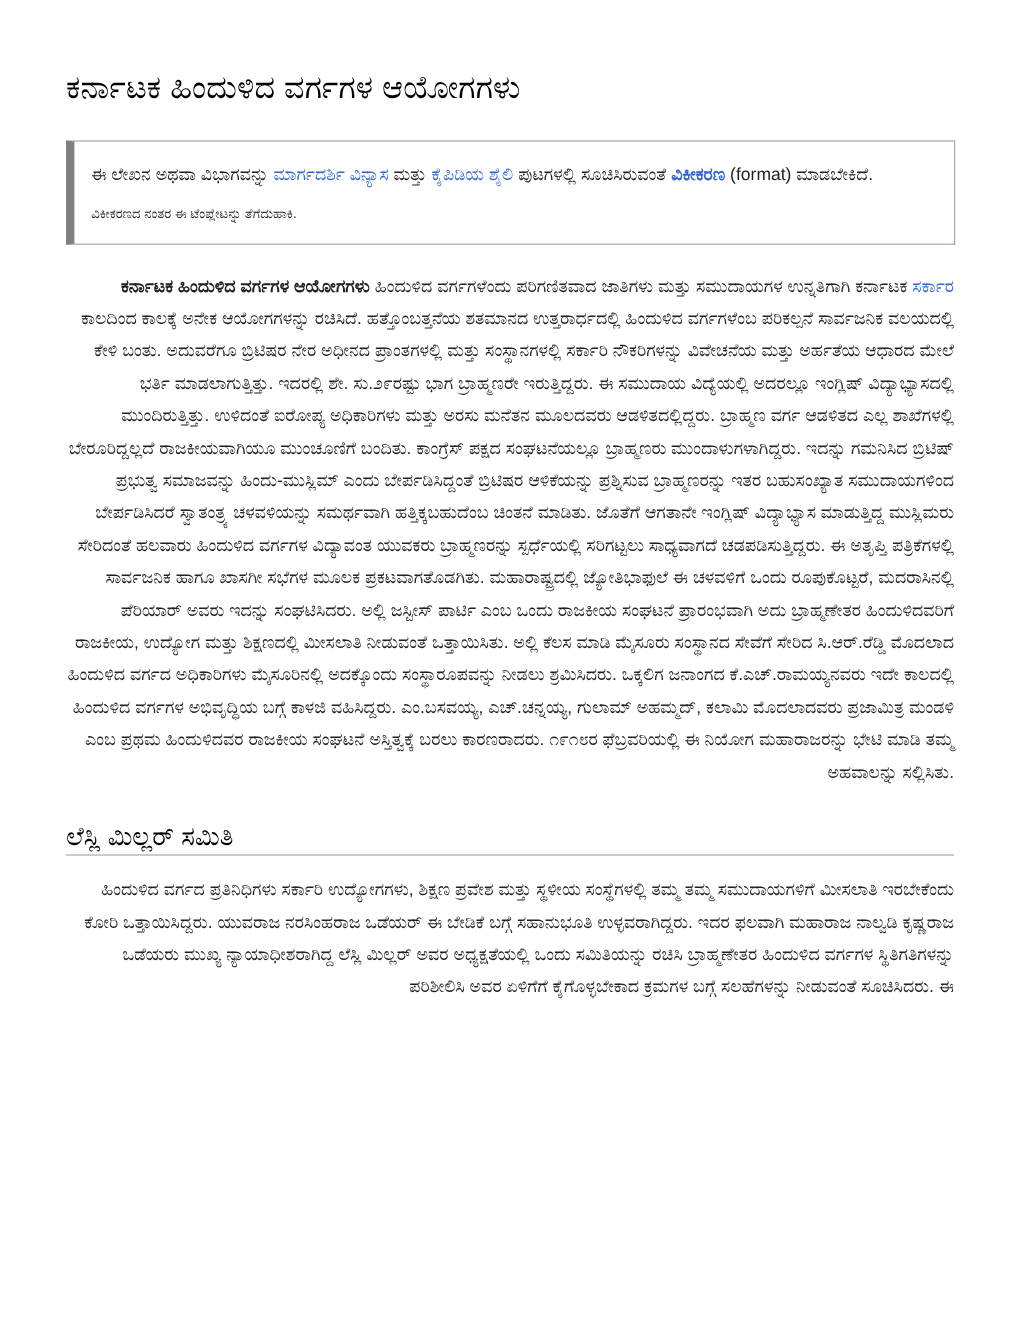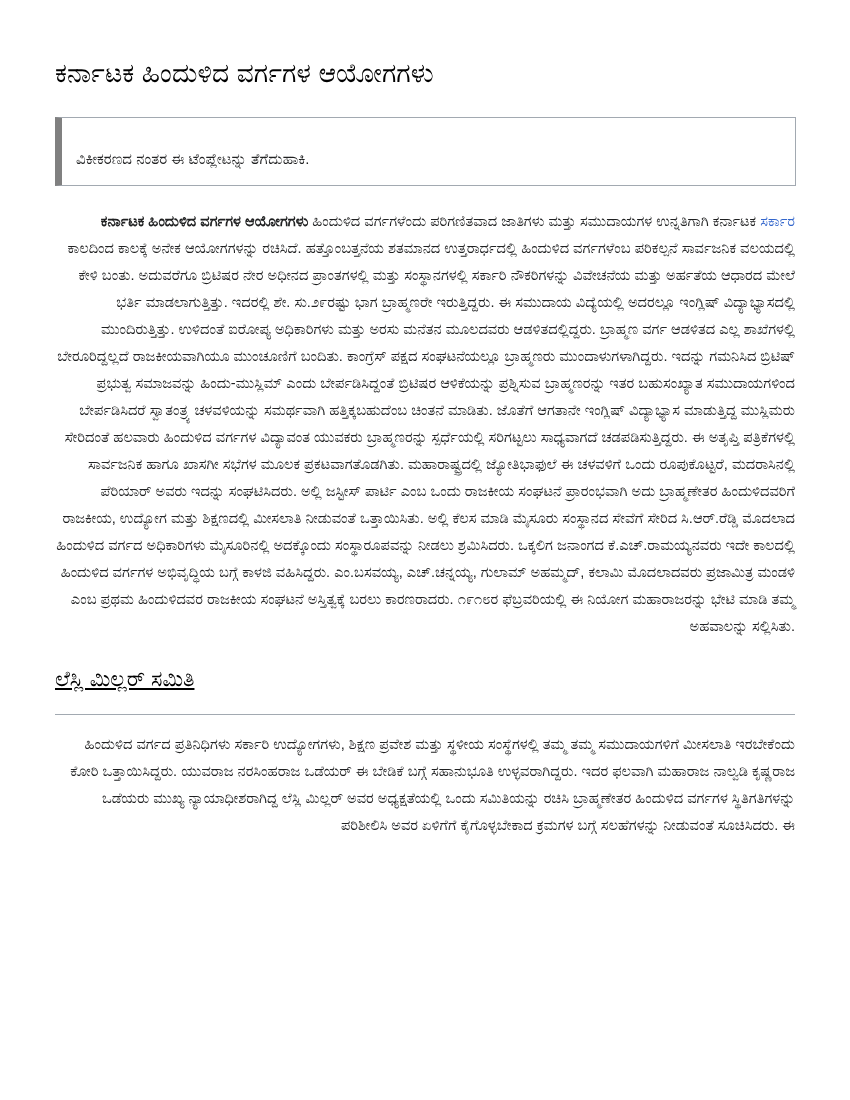--- a/index.html
+++ b/index.html
@@ -46,21 +46,21 @@
     padding: 17px 18px 15px 14px;
     width: 741px;
   }
   .ambox-main {
     font-size: 14.6px;
     line-height: 1.62;
     color: #202122;
   }
   .ambox-sub {
     margin-top: 13px;
-    font-size: 15px;
+    font-size: 11px;
     line-height: 1.5;
     color: #202122;
   }
   a.link {
     color: #3366cc;
     text-decoration: none;
   }
   a.link-bold {
     color: #3366cc;
     text-decoration: none;
@@ -81,38 +81,38 @@
   .para b {
     font-weight: bold;
   }
 
   
   .section-heading {
     font-size: 21.5px;
     font-weight: 400;
     color: #000000;
     margin: 24px 0 16px 0;
-    padding-bottom: 20px;
+    padding-bottom: 0;
     border-bottom: 1px solid #a2a9b1;
     line-height: 1.4;
-    text-decoration: underline;
   }
   .section-body {
     margin-top: 4px;
   }
 </style>
 </head>
 <body>
 
 <div class="page">
   <div class="content">
 
     <h1 class="page-title">ಕರ್ನಾಟಕ ಹಿಂದುಳಿದ ವರ್ಗಗಳ ಆಯೋಗಗಳು</h1>
 
     <div class="ambox">
+      <div class="ambox-main"><span>ಈ ಲೇಖನ ಅಥವಾ ವಿಭಾಗವನ್ನು </span><a class="link" href="#">ಮಾರ್ಗದರ್ಶಿ ವಿನ್ಯಾಸ</a><span> ಮತ್ತು </span><a class="link" href="#">ಕೈಪಿಡಿಯ ಶೈಲಿ</a><span> ಪುಟಗಳಲ್ಲಿ ಸೂಚಿಸಿರುವಂತೆ </span><a class="link-bold" href="#">ವಿಕೀಕರಣ</a><span> (format) ಮಾಡಬೇಕಿದೆ.</span></div>
       <div class="ambox-sub">ವಿಕೀಕರಣದ ನಂತರ ಈ ಟೆಂಪ್ಲೇಟನ್ನು ತೆಗೆದುಹಾಕಿ.</div>
     </div>
 
     <div class="body-section">
       <p class="para"><b>ಕರ್ನಾಟಕ ಹಿಂದುಳಿದ ವರ್ಗಗಳ ಆಯೋಗಗಳು</b><span> ಹಿಂದುಳಿದ ವರ್ಗಗಳೆಂದು ಪರಿಗಣಿತವಾದ ಜಾತಿಗಳು ಮತ್ತು ಸಮುದಾಯಗಳ ಉನ್ನತಿಗಾಗಿ ಕರ್ನಾಟಕ </span><a class="link" href="#">ಸರ್ಕಾರ</a><span> ಕಾಲದಿಂದ ಕಾಲಕ್ಕೆ ಅನೇಕ ಆಯೋಗಗಳನ್ನು ರಚಿಸಿದೆ. ಹತ್ತೊಂಬತ್ತನೆಯ ಶತಮಾನದ ಉತ್ತರಾರ್ಧದಲ್ಲಿ ಹಿಂದುಳಿದ ವರ್ಗಗಳೆಂಬ ಪರಿಕಲ್ಪನೆ ಸಾರ್ವಜನಿಕ ವಲಯದಲ್ಲಿ ಕೇಳಿ ಬಂತು. ಅದುವರೆಗೂ ಬ್ರಿಟಿಷರ ನೇರ ಅಧೀನದ ಪ್ರಾಂತಗಳಲ್ಲಿ ಮತ್ತು ಸಂಸ್ಥಾನಗಳಲ್ಲಿ ಸರ್ಕಾರಿ ನೌಕರಿಗಳನ್ನು ವಿವೇಚನೆಯ ಮತ್ತು ಅರ್ಹತೆಯ ಆಧಾರದ ಮೇಲೆ ಭರ್ತಿ ಮಾಡಲಾಗುತ್ತಿತ್ತು. ಇದರಲ್ಲಿ ಶೇ. ಸು.೨೯ರಷ್ಟು ಭಾಗ ಬ್ರಾಹ್ಮಣರೇ ಇರುತ್ತಿದ್ದರು. ಈ ಸಮುದಾಯ ವಿದ್ಯೆಯಲ್ಲಿ ಅದರಲ್ಲೂ ಇಂಗ್ಲಿಷ್ ವಿದ್ಯಾಭ್ಯಾಸದಲ್ಲಿ ಮುಂದಿರುತ್ತಿತ್ತು. ಉಳಿದಂತೆ ಐರೋಪ್ಯ ಅಧಿಕಾರಿಗಳು ಮತ್ತು ಅರಸು ಮನೆತನ ಮೂಲದವರು ಆಡಳಿತದಲ್ಲಿದ್ದರು. ಬ್ರಾಹ್ಮಣ ವರ್ಗ ಆಡಳಿತದ ಎಲ್ಲ ಶಾಖೆಗಳಲ್ಲಿ ಬೇರೂರಿದ್ದಲ್ಲದೆ ರಾಜಕೀಯವಾಗಿಯೂ ಮುಂಚೂಣಿಗೆ ಬಂದಿತು. ಕಾಂಗ್ರೆಸ್ ಪಕ್ಷದ ಸಂಘಟನೆಯಲ್ಲೂ ಬ್ರಾಹ್ಮಣರು ಮುಂದಾಳುಗಳಾಗಿದ್ದರು. ಇದನ್ನು ಗಮನಿಸಿದ ಬ್ರಿಟಿಷ್ ಪ್ರಭುತ್ವ ಸಮಾಜವನ್ನು ಹಿಂದು-ಮುಸ್ಲಿಮ್ ಎಂದು ಬೇರ್ಪಡಿಸಿದ್ದಂತೆ ಬ್ರಿಟಿಷರ ಆಳಿಕೆಯನ್ನು ಪ್ರಶ್ನಿಸುವ ಬ್ರಾಹ್ಮಣರನ್ನು ಇತರ ಬಹುಸಂಖ್ಯಾತ ಸಮುದಾಯಗಳಿಂದ ಬೇರ್ಪಡಿಸಿದರೆ ಸ್ವಾತಂತ್ರ್ಯ ಚಳವಳಿಯನ್ನು ಸಮರ್ಥವಾಗಿ ಹತ್ತಿಕ್ಕಬಹುದೆಂಬ ಚಿಂತನೆ ಮಾಡಿತು. ಜೊತೆಗೆ ಆಗತಾನೇ ಇಂಗ್ಲಿಷ್ ವಿದ್ಯಾಭ್ಯಾಸ ಮಾಡುತ್ತಿದ್ದ ಮುಸ್ಲಿಮರು ಸೇರಿದಂತೆ ಹಲವಾರು ಹಿಂದುಳಿದ ವರ್ಗಗಳ ವಿದ್ಯಾವಂತ ಯುವಕರು ಬ್ರಾಹ್ಮಣರನ್ನು ಸ್ಪರ್ಧೆಯಲ್ಲಿ ಸರಿಗಟ್ಟಲು ಸಾಧ್ಯವಾಗದೆ ಚಡಪಡಿಸುತ್ತಿದ್ದರು. ಈ ಅತೃಪ್ತಿ ಪತ್ರಿಕೆಗಳಲ್ಲಿ ಸಾರ್ವಜನಿಕ ಹಾಗೂ ಖಾಸಗೀ ಸಭೆಗಳ ಮೂಲಕ ಪ್ರಕಟವಾಗತೊಡಗಿತು. ಮಹಾರಾಷ್ಟ್ರದಲ್ಲಿ ಜ್ಯೋತಿಭಾಫುಲೆ ಈ ಚಳವಳಿಗೆ ಒಂದು ರೂಪುಕೊಟ್ಟರೆ, ಮದರಾಸಿನಲ್ಲಿ ಪೆರಿಯಾರ್ ಅವರು ಇದನ್ನು ಸಂಘಟಿಸಿದರು. ಅಲ್ಲಿ ಜಸ್ಟೀಸ್ ಪಾರ್ಟಿ ಎಂಬ ಒಂದು ರಾಜಕೀಯ ಸಂಘಟನೆ ಪ್ರಾರಂಭವಾಗಿ ಅದು ಬ್ರಾಹ್ಮಣೇತರ ಹಿಂದುಳಿದವರಿಗೆ ರಾಜಕೀಯ, ಉದ್ಯೋಗ ಮತ್ತು ಶಿಕ್ಷಣದಲ್ಲಿ ಮೀಸಲಾತಿ ನೀಡುವಂತೆ ಒತ್ತಾಯಿಸಿತು. ಅಲ್ಲಿ ಕೆಲಸ ಮಾಡಿ ಮೈಸೂರು ಸಂಸ್ಥಾನದ ಸೇವೆಗೆ ಸೇರಿದ ಸಿ.ಆರ್.ರೆಡ್ಡಿ ಮೊದಲಾದ ಹಿಂದುಳಿದ ವರ್ಗದ ಅಧಿಕಾರಿಗಳು ಮೈಸೂರಿನಲ್ಲಿ ಅದಕ್ಕೊಂದು ಸಂಸ್ಥಾರೂಪವನ್ನು ನೀಡಲು ಶ್ರಮಿಸಿದರು. ಒಕ್ಕಲಿಗ ಜನಾಂಗದ ಕೆ.ಎಚ್.ರಾಮಯ್ಯನವರು ಇದೇ ಕಾಲದಲ್ಲಿ ಹಿಂದುಳಿದ ವರ್ಗಗಳ ಅಭಿವೃದ್ಧಿಯ ಬಗ್ಗೆ ಕಾಳಜಿ ವಹಿಸಿದ್ದರು. ಎಂ.ಬಸವಯ್ಯ, ಎಚ್.ಚನ್ನಯ್ಯ, ಗುಲಾಮ್ ಅಹಮ್ಮದ್, ಕಲಾಮಿ ಮೊದಲಾದವರು ಪ್ರಜಾಮಿತ್ರ ಮಂಡಳಿ ಎಂಬ ಪ್ರಥಮ ಹಿಂದುಳಿದವರ ರಾಜಕೀಯ ಸಂಘಟನೆ ಅಸ್ತಿತ್ವಕ್ಕೆ ಬರಲು ಕಾರಣರಾದರು. ೧೯೧೮ರ ಫೆಬ್ರವರಿಯಲ್ಲಿ ಈ ನಿಯೋಗ ಮಹಾರಾಜರನ್ನು ಭೇಟಿ ಮಾಡಿ ತಮ್ಮ ಅಹವಾಲನ್ನು ಸಲ್ಲಿಸಿತು.</span></p>
 
       <h2 class="section-heading">ಲೆಸ್ಲಿ ಮಿಲ್ಲರ್ ಸಮಿತಿ</h2>
       <div class="section-body">
         <p class="para">ಹಿಂದುಳಿದ ವರ್ಗದ ಪ್ರತಿನಿಧಿಗಳು ಸರ್ಕಾರಿ ಉದ್ಯೋಗಗಳು, ಶಿಕ್ಷಣ ಪ್ರವೇಶ ಮತ್ತು ಸ್ಥಳೀಯ ಸಂಸ್ಥೆಗಳಲ್ಲಿ ತಮ್ಮ ತಮ್ಮ ಸಮುದಾಯಗಳಿಗೆ ಮೀಸಲಾತಿ ಇರಬೇಕೆಂದು ಕೋರಿ ಒತ್ತಾಯಿಸಿದ್ದರು. ಯುವರಾಜ ನರಸಿಂಹರಾಜ ಒಡೆಯರ್ ಈ ಬೇಡಿಕೆ ಬಗ್ಗೆ ಸಹಾನುಭೂತಿ ಉಳ್ಳವರಾಗಿದ್ದರು. ಇದರ ಫಲವಾಗಿ ಮಹಾರಾಜ ನಾಲ್ವಡಿ ಕೃಷ್ಣರಾಜ ಒಡೆಯರು ಮುಖ್ಯ ನ್ಯಾಯಾಧೀಶರಾಗಿದ್ದ ಲೆಸ್ಲಿ ಮಿಲ್ಲರ್ ಅವರ ಅಧ್ಯಕ್ಷತೆಯಲ್ಲಿ ಒಂದು ಸಮಿತಿಯನ್ನು ರಚಿಸಿ ಬ್ರಾಹ್ಮಣೇತರ ಹಿಂದುಳಿದ ವರ್ಗಗಳ ಸ್ಥಿತಿಗತಿಗಳನ್ನು ಪರಿಶೀಲಿಸಿ ಅವರ ಏಳಿಗೆಗೆ ಕೈಗೊಳ್ಳಬೇಕಾದ ಕ್ರಮಗಳ ಬಗ್ಗೆ ಸಲಹೆಗಳನ್ನು ನೀಡುವಂತೆ ಸೂಚಿಸಿದರು. ಈ</p>
       </div>

